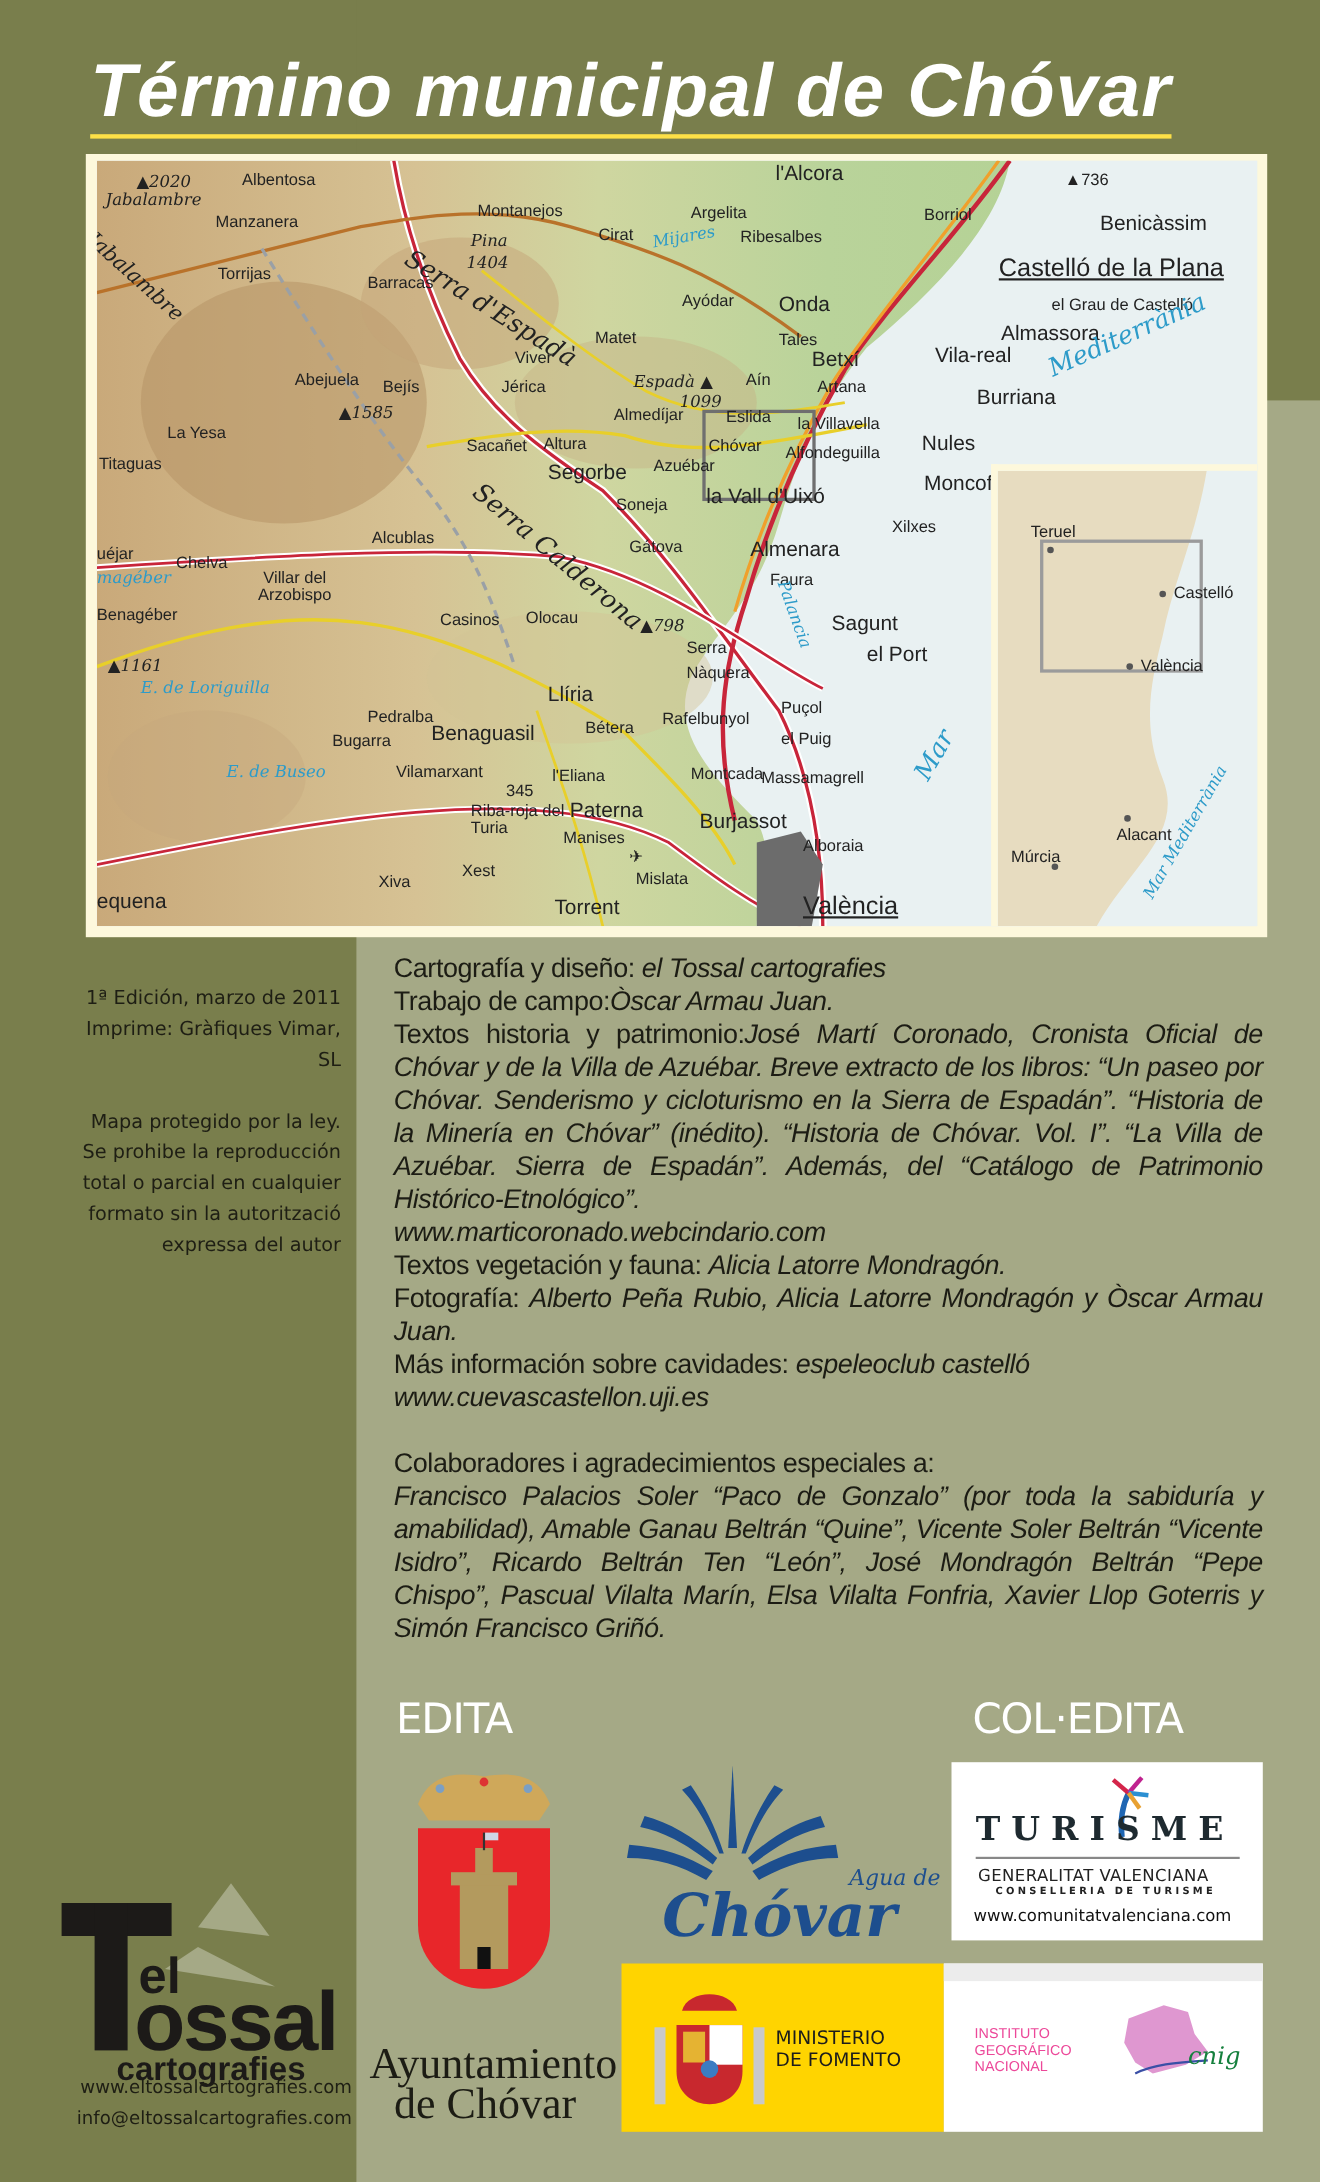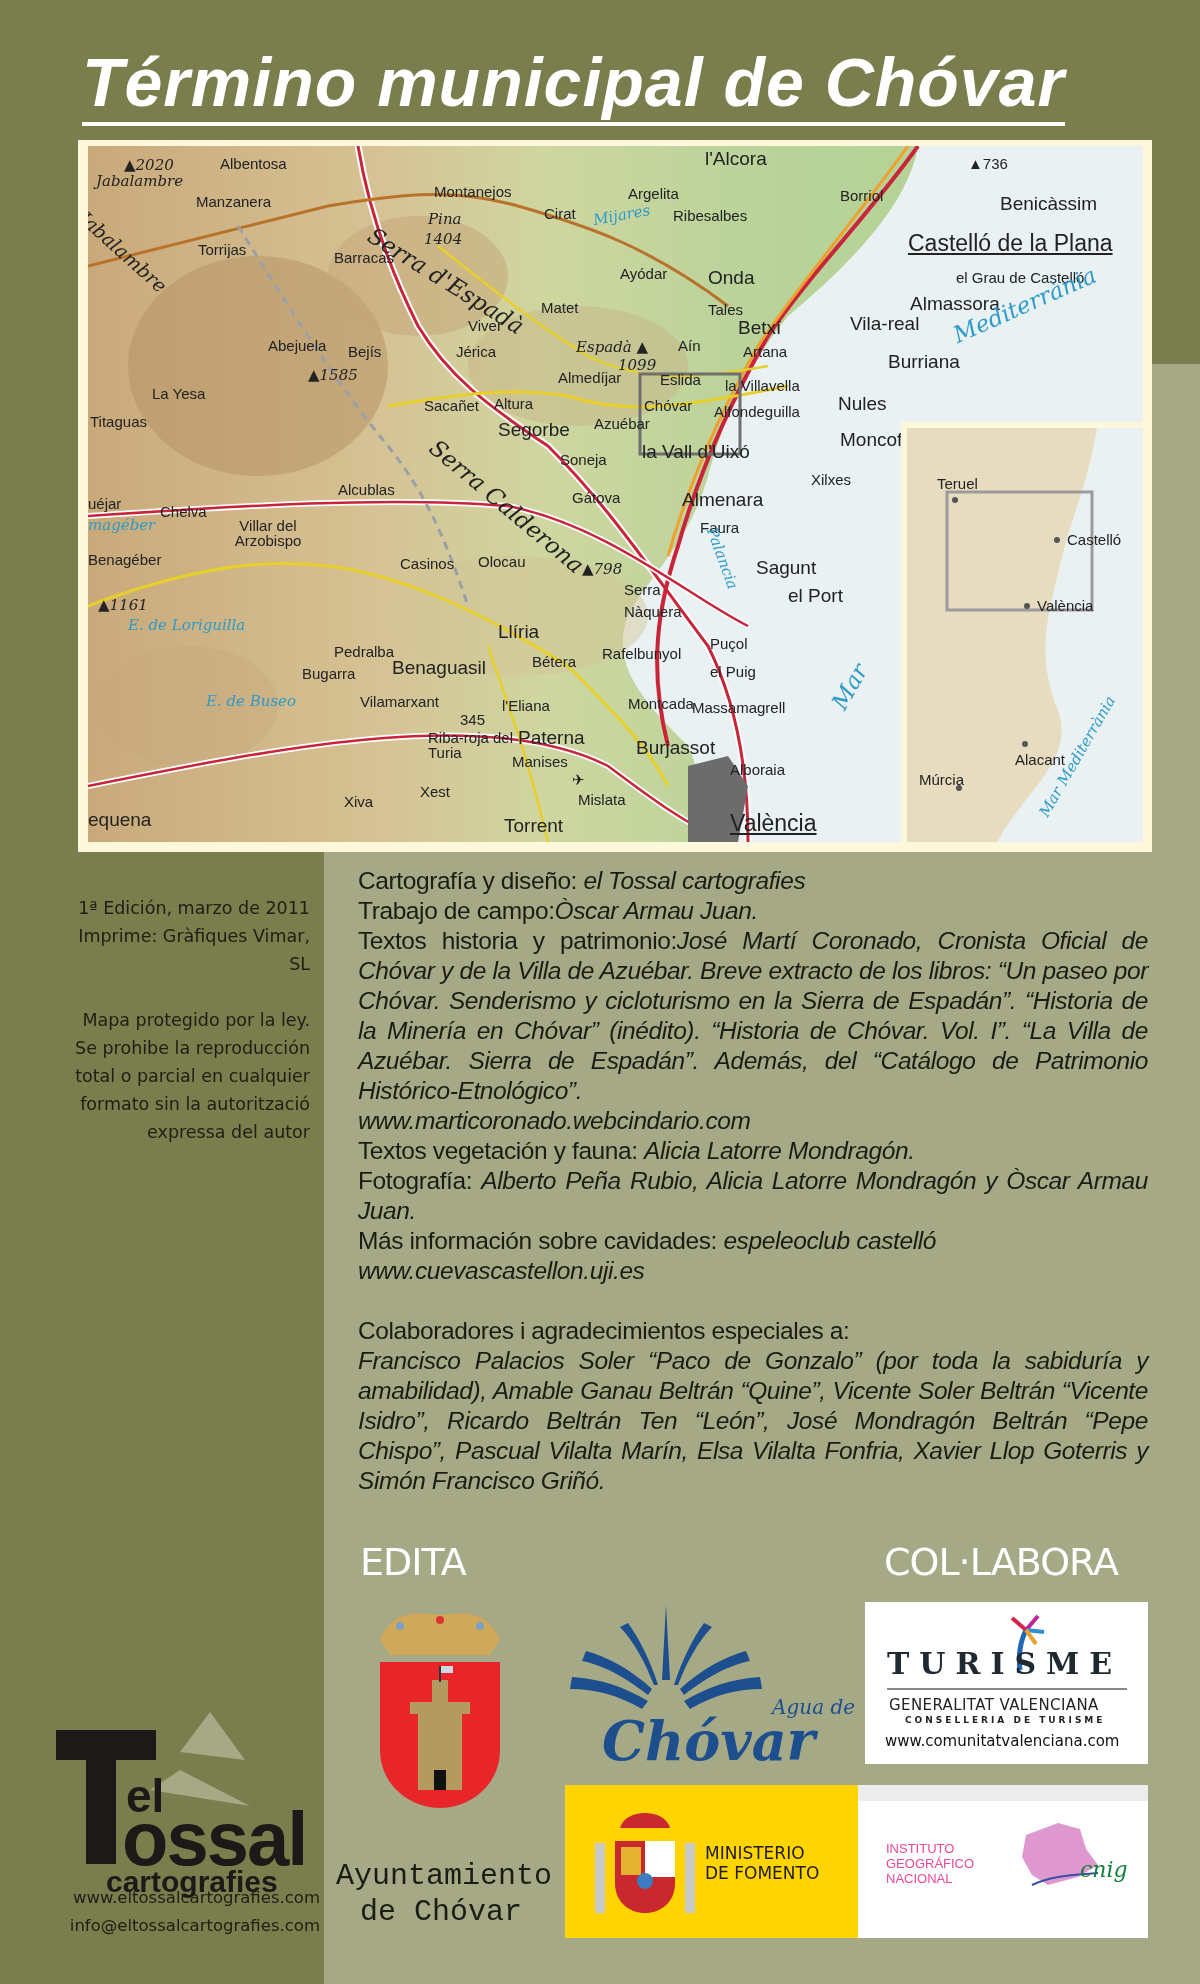--- a/index.html
+++ b/index.html
@@ -3,21 +3,21 @@
 <meta charset="utf-8">
 <style>
   * { box-sizing: border-box; margin: 0; padding: 0; }
   html, body { width: 1200px; height: 1984px; overflow: hidden; }
   body { position: relative; background: #a5a986; font-family: "Liberation Sans", sans-serif; }
   .bg-top { position: absolute; left: 0; top: 0; width: 1200px; height: 364px; background: #797e4c; }
   .bg-left { position: absolute; left: 0; top: 0; width: 324px; height: 1984px; background: #797e4c; }
   .title { position: absolute; left: 82px; top: 42px; width: 1050px; text-align: left; color: #fff;
     font-family: "Liberation Sans", sans-serif; font-weight: bold; font-style: italic; font-size: 68px;
     letter-spacing: 1px; line-height: 80px; }
-  .title span { border-bottom: 4px solid #ffffff; padding-bottom: 2px; }
+  .title span { border-bottom: 4px solid #fde047; padding-bottom: 2px; }
 
   
   .map-frame { position: absolute; left: 78px; top: 140px; width: 1074px; height: 712px; background: #fdf8dc; }
   .map { position: absolute; left: 88px; top: 146px; width: 1055px; height: 696px; overflow: hidden;
     background: #e9f1f2; }
   .map svg { position: absolute; left: 0; top: 0; }
   .lbl { position: absolute; font-family: "Liberation Sans", sans-serif; color: #222; white-space: nowrap; line-height: 1; }
   .lbl.s { font-size: 15px; }
   .lbl.m { font-size: 19px; }
   .lbl.l { font-size: 23px; }
@@ -37,21 +37,21 @@
     letter-spacing: -0.4px; }
   .main-text .row { display: block; }
   .main-text i { font-style: italic; }
   .gap { height: 30px; }
 
   .sec-head { position: absolute; color: #fff; font-family: "DejaVu Sans", sans-serif; font-size: 38px; letter-spacing: -1px; }
 
   
   .ayto-shield { position: absolute; left: 370px; top: 1610px; width: 140px; height: 200px; }
   .ayto-name { position: absolute; left: 336px; top: 1858px; width: 210px; text-align: center; color: #1c1c14;
-    font-family: Liberation Mono, monospace; font-size: 30px; line-height: 36px; }
+    font-family: Liberation Serif, serif; font-size: 40px; line-height: 36px; }
   .agua { position: absolute; left: 562px; top: 1605px; width: 300px; height: 168px; }
   .turisme { position: absolute; left: 865px; top: 1602px; width: 283px; height: 162px; background: #fff; }
   .min { position: absolute; left: 565px; top: 1785px; width: 293px; height: 153px; background: #ffd400; }
   .ign { position: absolute; left: 858px; top: 1785px; width: 290px; height: 153px; background: #fff; }
   .ign .strip { position: absolute; left: 0; top: 0; width: 290px; height: 16px; background: #ececec; }
 
   .tossal { position: absolute; left: 40px; top: 1690px; width: 280px; height: 200px; }
   .tossal-web { position: absolute; left: 30px; top: 1884px; width: 290px; text-align: right; color: #1e1e14;
     font-family: "DejaVu Sans", sans-serif; font-size: 16.5px; line-height: 28px; }
 </style>
@@ -243,21 +243,21 @@
   <span class="row"><span>Textos vegetación y fauna: </span><i>Alicia Latorre Mondragón.</i></span>
   <span class="row"><span>Fotografía: </span><i>Alberto Peña Rubio, Alicia Latorre Mondragón y Òscar Armau Juan.</i></span>
   <span class="row"><span>Más información sobre cavidades: </span><i>espeleoclub castelló</i></span>
   <span class="row"><i>www.cuevascastellon.uji.es</i></span>
   <div class="gap"></div>
   <span class="row">Colaboradores i agradecimientos especiales a:</span>
   <span class="row"><i>Francisco Palacios Soler “Paco de Gonzalo” (por toda la sabiduría y amabilidad), Amable Ganau Beltrán “Quine”, Vicente Soler Beltrán “Vicente Isidro”, Ricardo Beltrán Ten “León”, José Mondragón Beltrán “Pepe Chispo”, Pascual Vilalta Marín, Elsa Vilalta Fonfria, Xavier Llop Goterris  y Simón Francisco Griñó.</i></span>
 </div>
 
 <div class="sec-head" style="left:360px;top:1540px">EDITA</div>
-<div class="sec-head" style="left:884px;top:1540px">COL·LABORA</div>
+<div class="sec-head" style="left:884px;top:1540px">COL·EDITA</div>
 
 <svg class="ayto-shield" viewBox="0 0 140 200">
   <path d="M10 30 C20 5 40 0 70 5 C100 0 120 5 130 30 L120 45 L20 45 Z" fill="#cfa85a"></path>
   <circle cx="30" cy="16" r="4" fill="#7b9fc4"></circle>
     <circle cx="70" cy="10" r="4" fill="#d33"></circle>
     <circle cx="110" cy="16" r="4" fill="#7b9fc4"></circle>
   <path d="M10 52 H130 V140 C130 175 100 198 70 198 C40 198 10 175 10 140 Z" fill="#e8262a"></path>
   <rect x="48" y="100" width="44" height="80" fill="#b39a5e"></rect>
   <rect x="40" y="92" width="60" height="12" fill="#b39a5e"></rect>
   <rect x="62" y="70" width="16" height="24" fill="#b39a5e"></rect>

